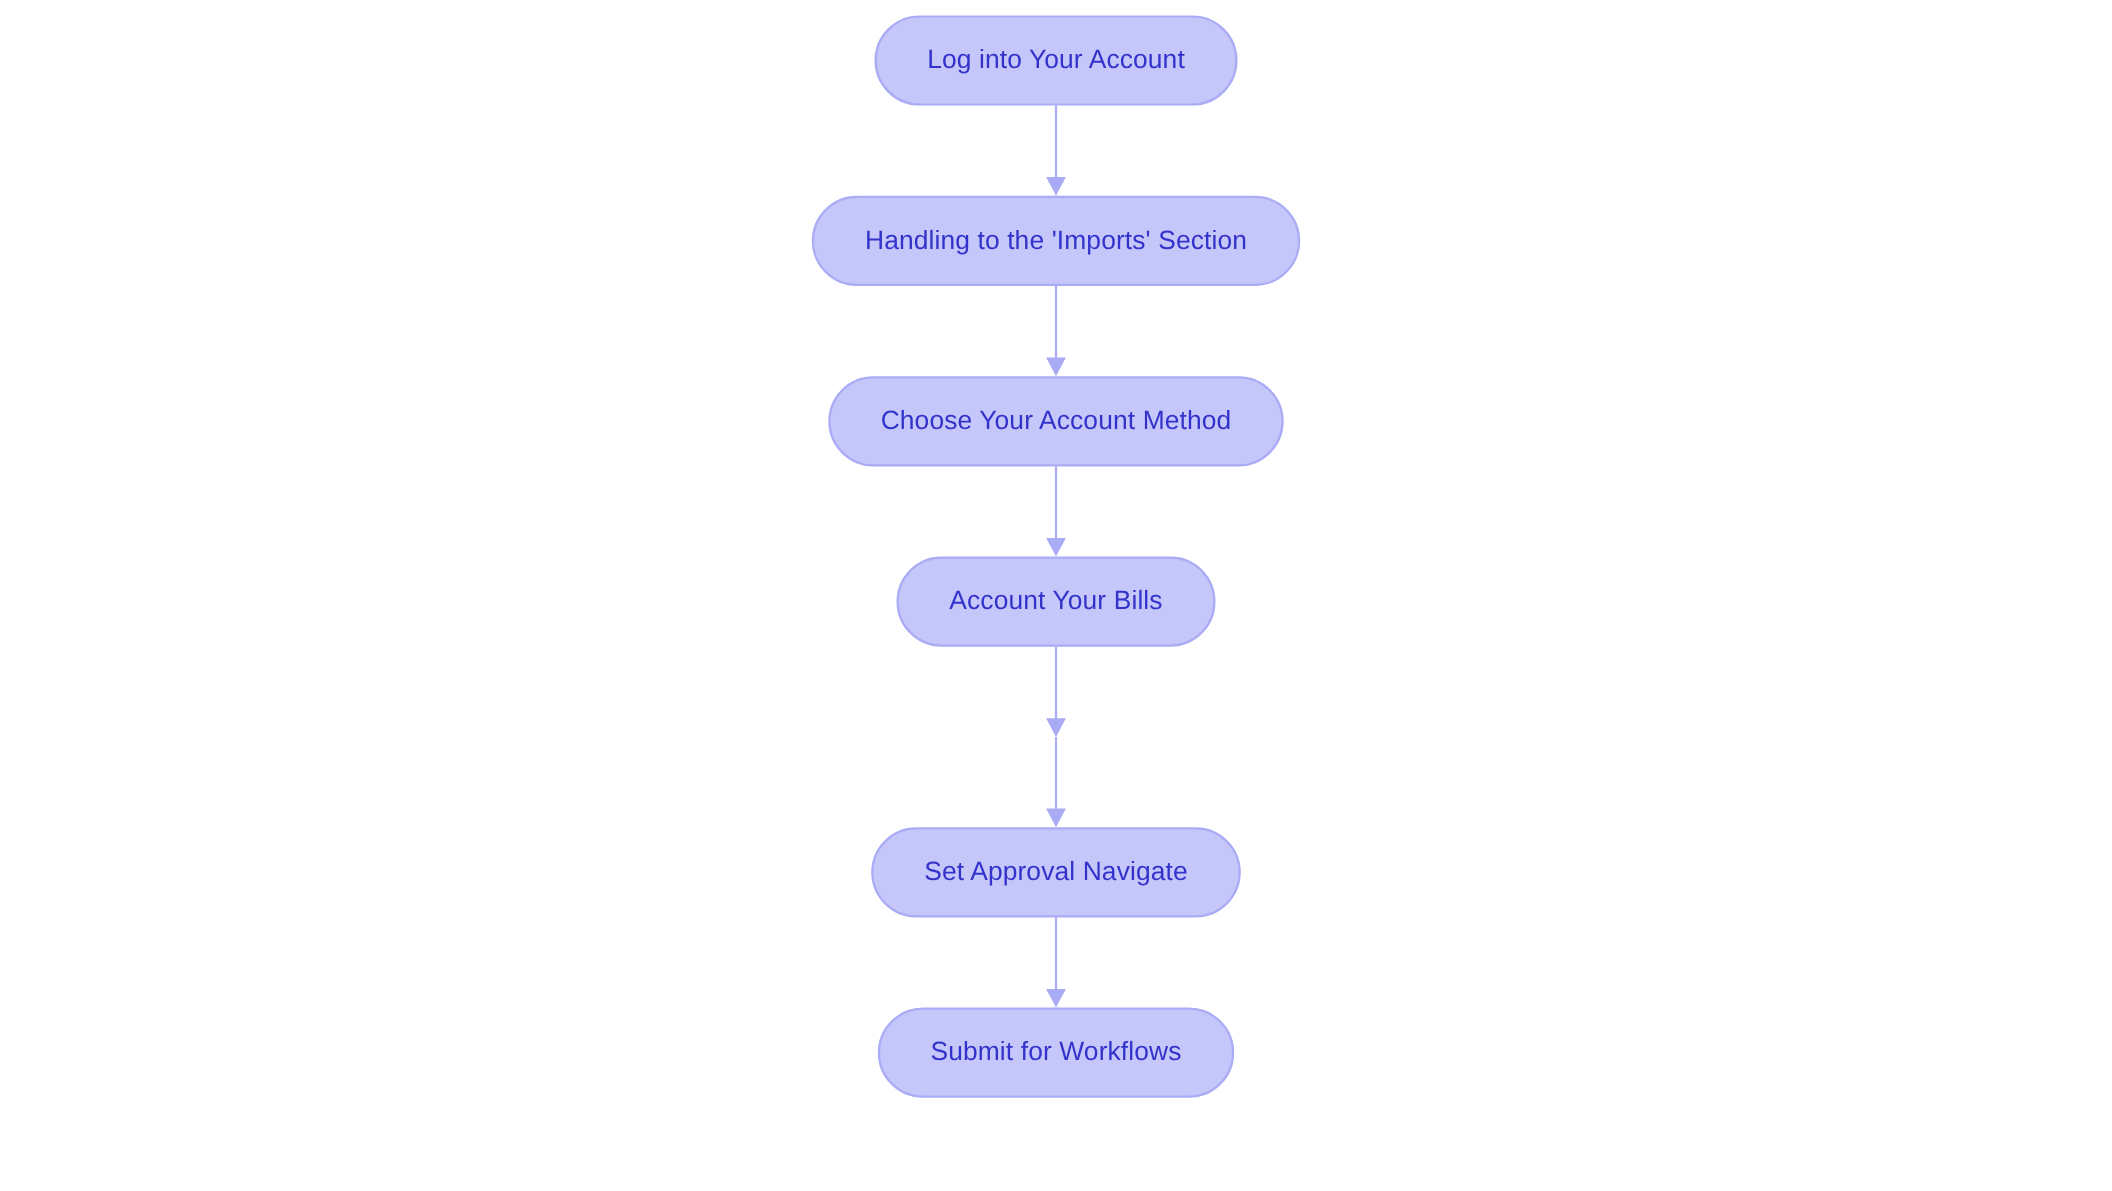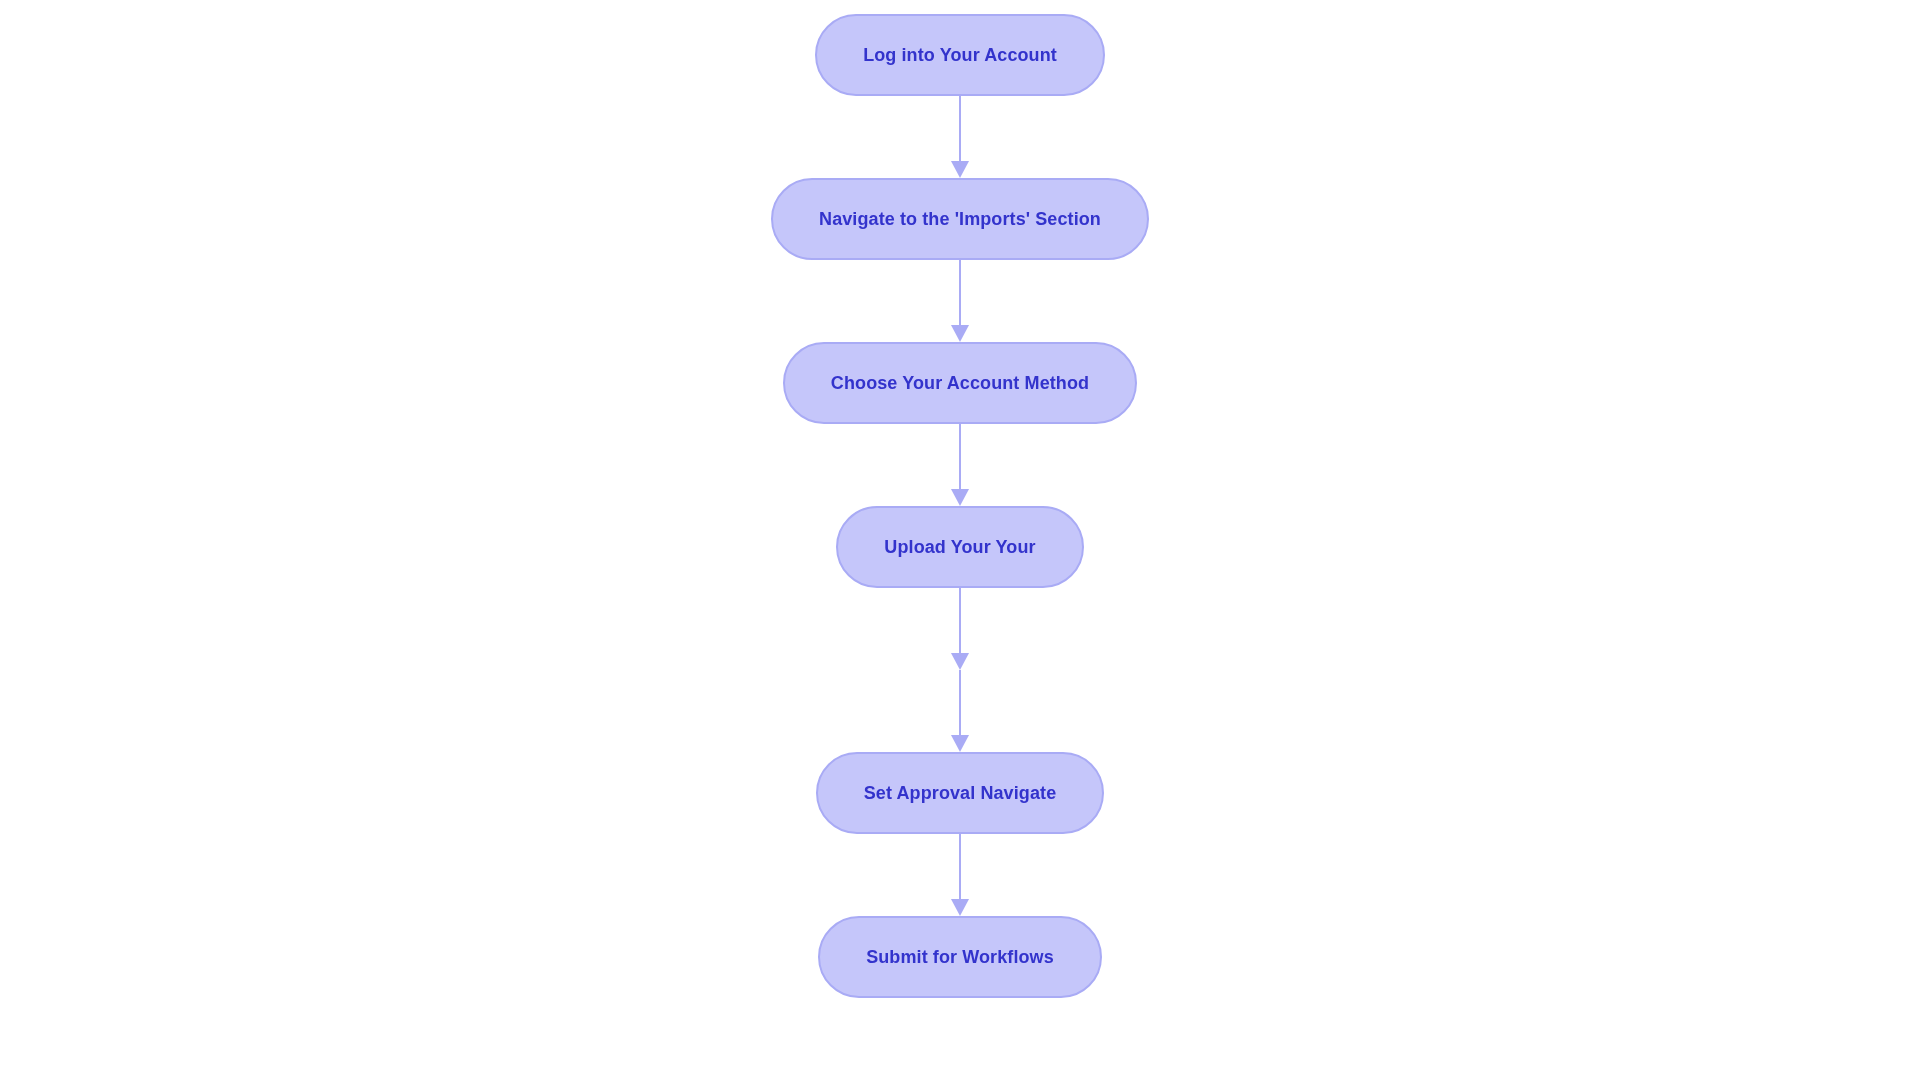--- a/index.html
+++ b/index.html
@@ -35,25 +35,25 @@
     align-items: center;
     justify-content: center;
     background: #c5c6fa;
     border: 2px solid #a9abf5;
     border-radius: 41px;
     white-space: nowrap;
     flex: none;
   }
 
   .node-label {
-    font-size: 18px;
+    font-size: 24px;
     line-height: 1;
     color: #3333cc;
     letter-spacing: 0.1px;
-    font-weight: 700;
+    font-weight: 400;
     white-space: nowrap;
   }
 
   
   .connector {
     position: relative;
     width: 18px;
     height: 82px;
     flex: none;
     display: block;
@@ -87,39 +87,39 @@
   <div class="node">
     <span class="node-label">Log into Your Account</span>
   </div>
 
   <div class="connector">
     <span class="stem"></span>
     <span class="head"></span>
   </div>
 
   <div class="node">
-    <span class="node-label">Navigate to the 'Imports' Section</span>
+    <span class="node-label">Handling to the 'Imports' Section</span>
   </div>
 
   <div class="connector">
     <span class="stem"></span>
     <span class="head"></span>
   </div>
 
   <div class="node">
     <span class="node-label">Choose Your Account Method</span>
   </div>
 
   <div class="connector">
     <span class="stem"></span>
     <span class="head"></span>
   </div>
 
   <div class="node">
-    <span class="node-label">Upload Your Your</span>
+    <span class="node-label">Account Your Bills</span>
   </div>
 
   <div class="connector">
     <span class="stem"></span>
     <span class="head"></span>
   </div>
 
 
   <div class="connector">
     <span class="stem"></span>

